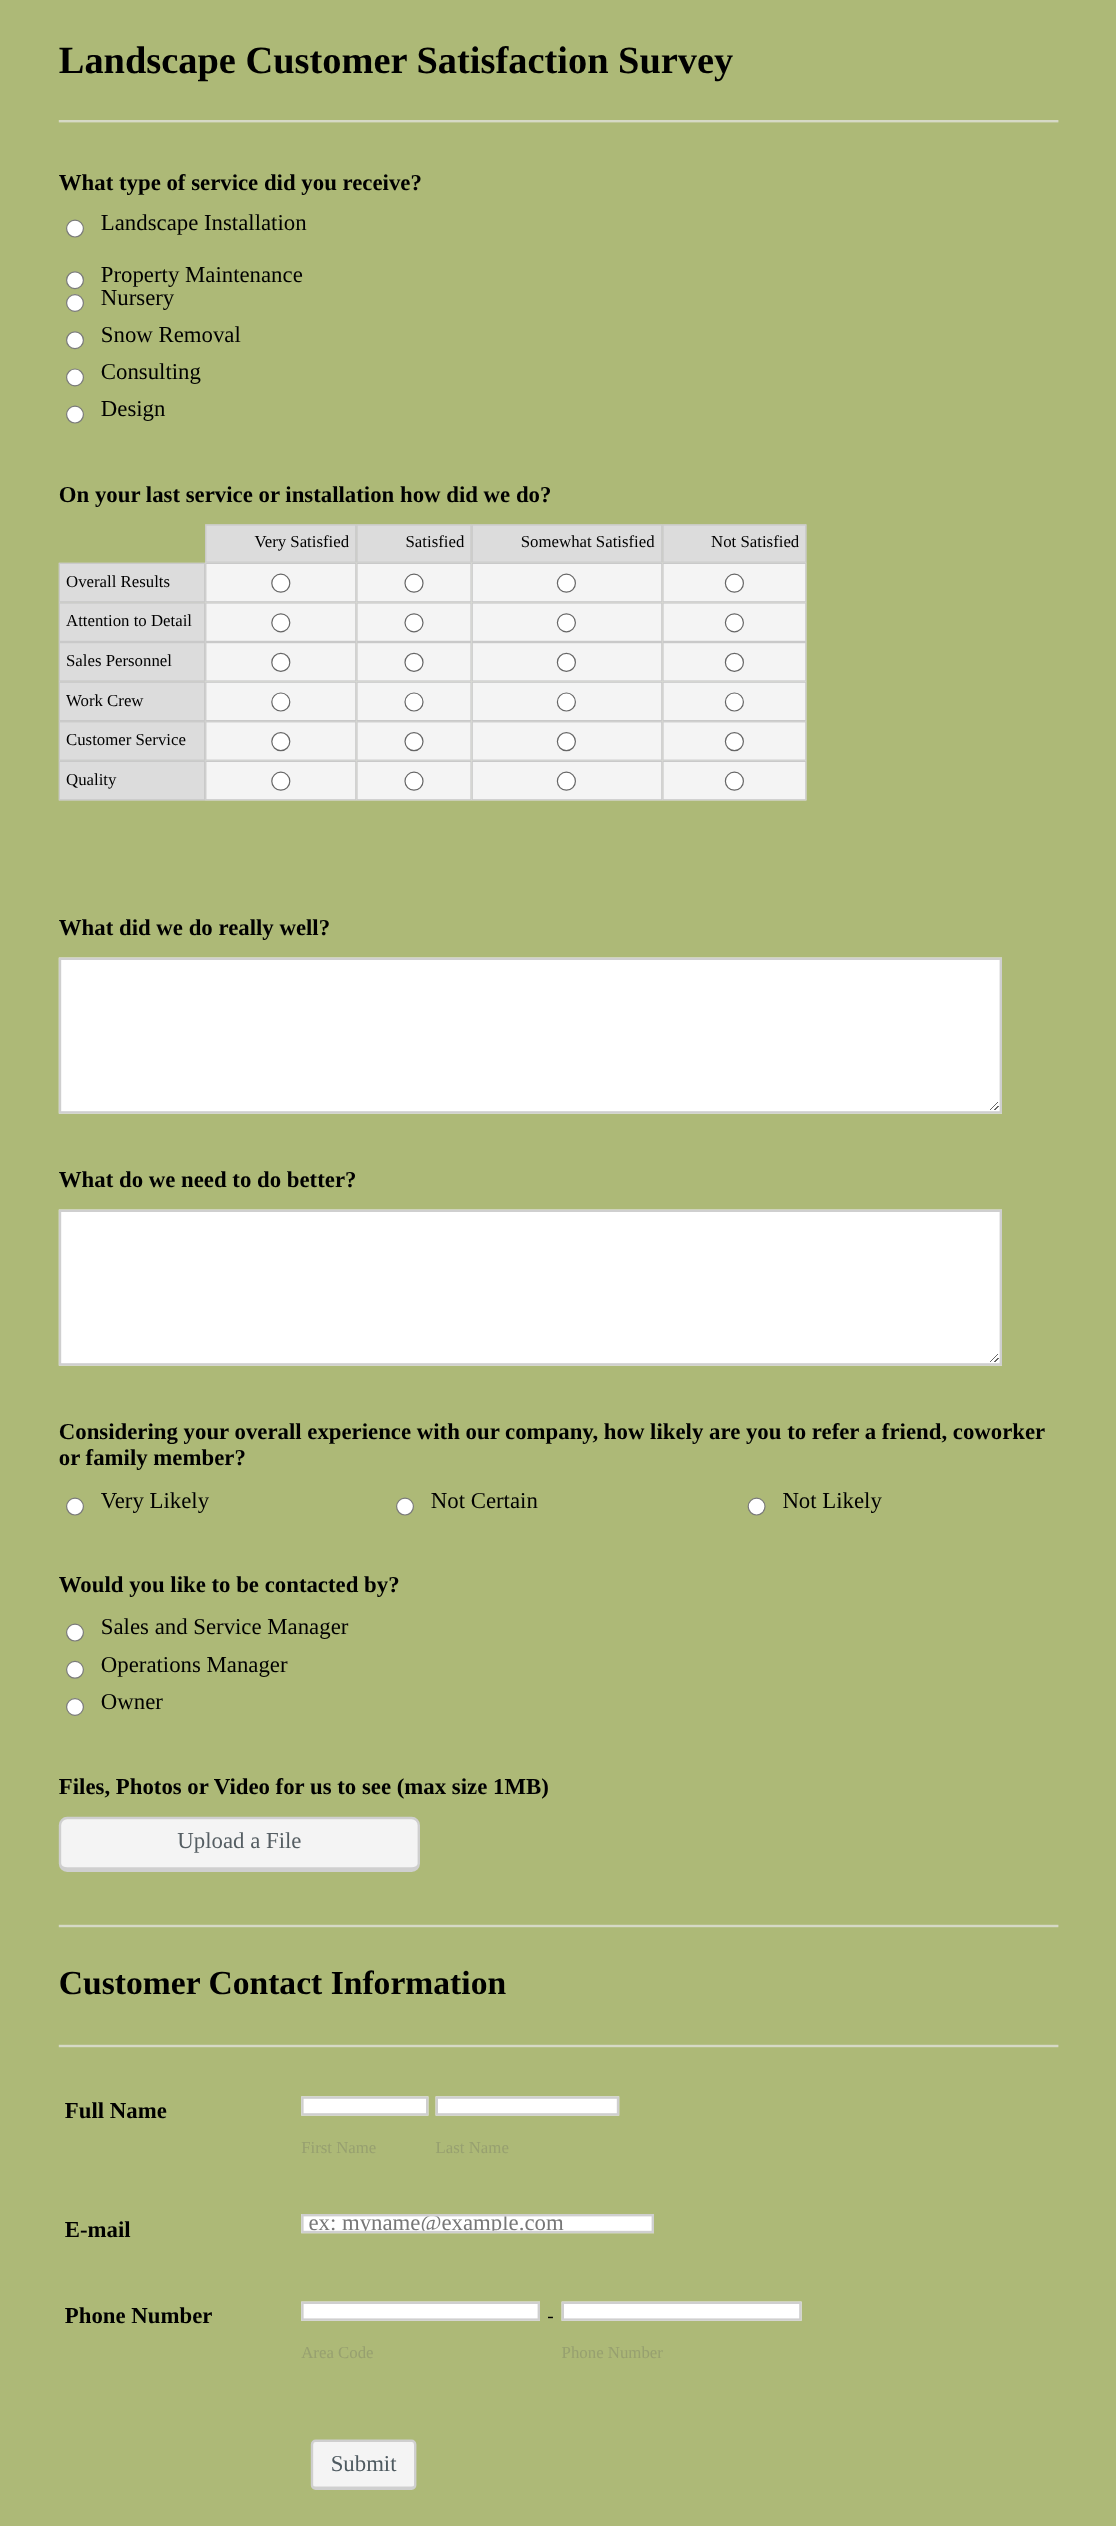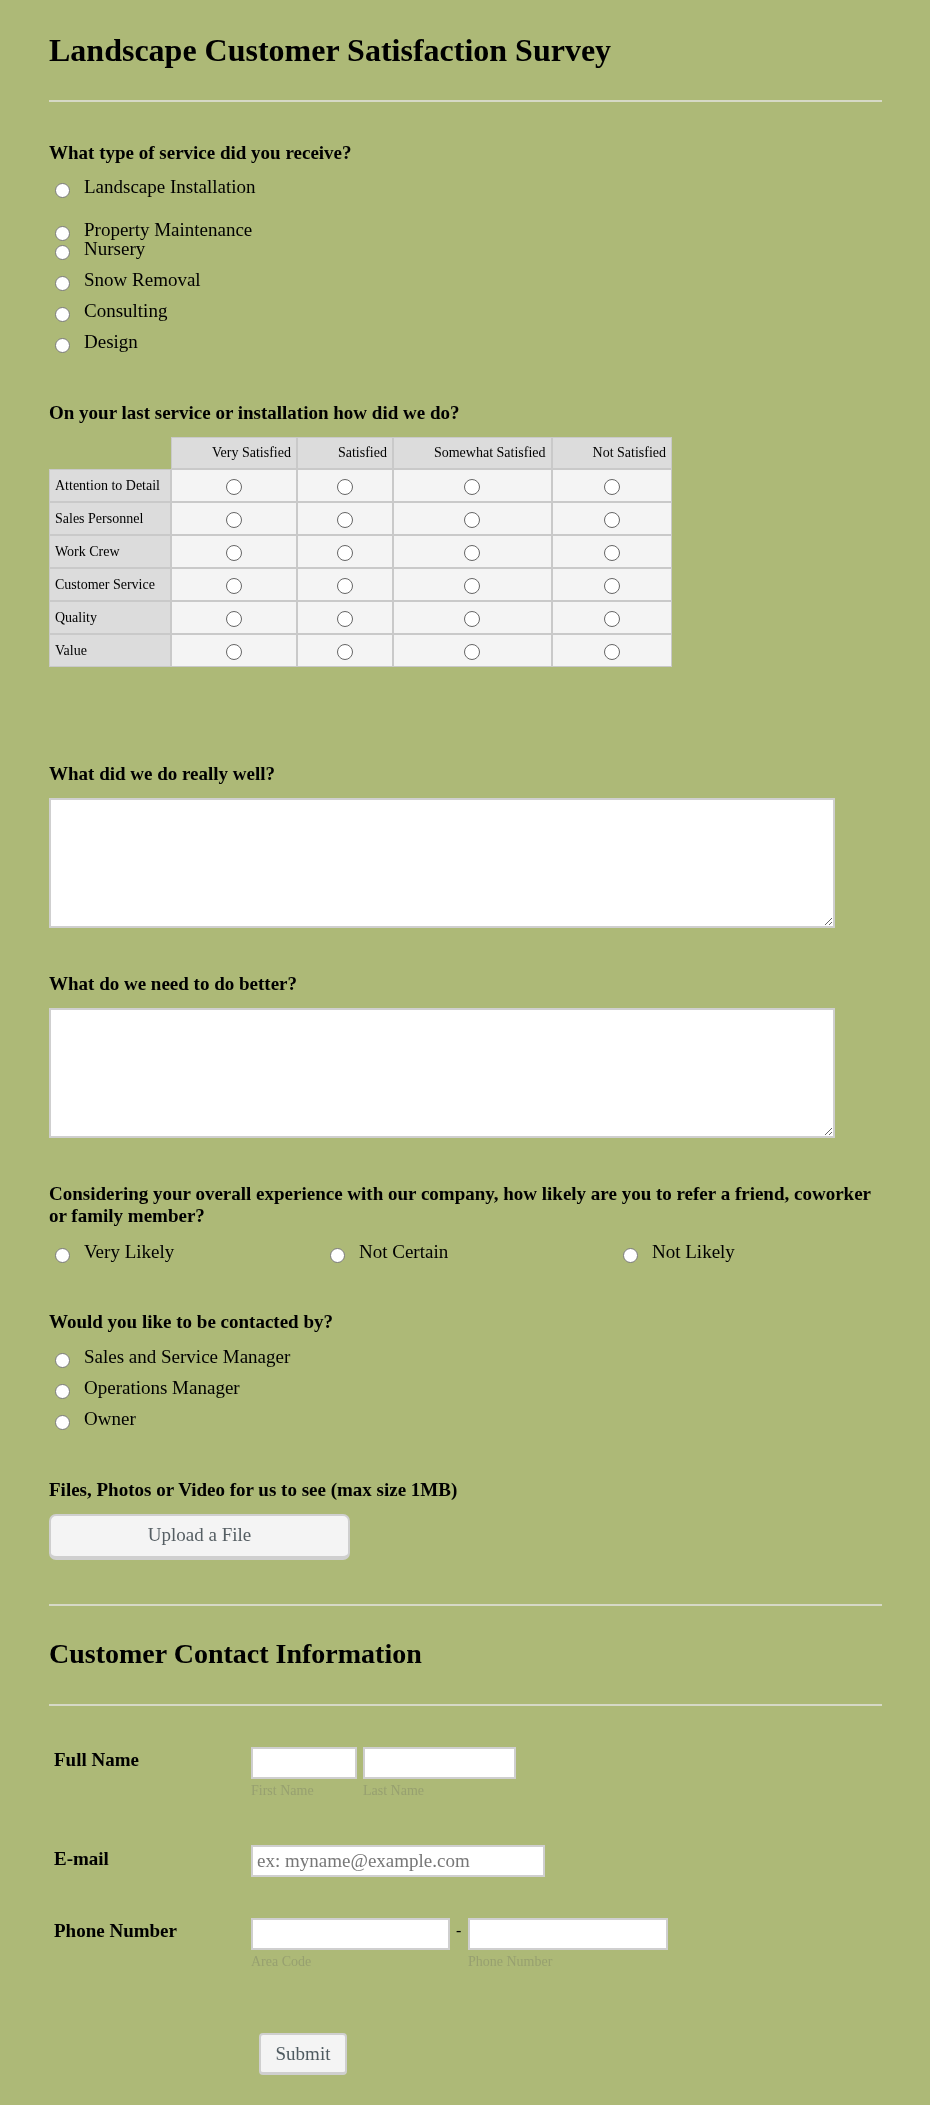--- a/index.html
+++ b/index.html
@@ -49,21 +49,21 @@
 
   .upload {
     left:49px; top:1514px; width:301px; height:46px;
     background:#f4f4f4; border:2px solid #cfcfcf; border-bottom-width:4px;
     border-radius:7px; box-sizing:border-box;
     font-size:19px; color:#555e63; text-align:center; line-height:38px;
   }
 
   .flabel { left:54px; font-size:19px; font-weight:bold; white-space:nowrap; }
   input.tin {
-    position:absolute; height:32px; border:2px solid #cfcfcf; background:#fff;
+    position:absolute; height:16px; border:2px solid #cfcfcf; background:#fff;
     box-sizing:border-box; padding:0 4px;
     font-family:"Liberation Serif", serif; font-size:19px; color:#555;
   }
   input.tin::placeholder { color:#777; }
   .sub { font-size:14px; color:#97a070; white-space:nowrap; }
 
   .submit {
     left:259px; top:2033px; width:88px; height:42px;
     background:#f4f4f4; border:2px solid #cfcfcf; border-bottom-width:3px;
     border-radius:4px; box-sizing:border-box;
@@ -108,20 +108,27 @@
     <tr>
       <th class="blank"></th>
       <th>Very Satisfied</th>
       <th>Satisfied</th>
       <th>Somewhat Satisfied</th>
       <th>Not Satisfied</th>
     </tr>
   </thead>
   <tbody>
     <tr>
+      <td class="rowlbl">Overall Results</td>
+      <td class="cell" style="width:97px;"><span class="mr"></span></td>
+      <td class="cell" style="width:64px;"><span class="mr"></span></td>
+      <td class="cell" style="width:131px;"><span class="mr"></span></td>
+      <td class="cell" style="width:89px;"><span class="mr"></span></td>
+    </tr>
+    <tr>
       <td class="rowlbl">Attention to Detail</td>
       <td class="cell"><span class="mr"></span></td>
       <td class="cell"><span class="mr"></span></td>
       <td class="cell"><span class="mr"></span></td>
       <td class="cell"><span class="mr"></span></td>
     </tr>
     <tr>
       <td class="rowlbl">Sales Personnel</td>
       <td class="cell"><span class="mr"></span></td>
       <td class="cell"><span class="mr"></span></td>
@@ -137,27 +144,20 @@
     </tr>
     <tr>
       <td class="rowlbl">Customer Service</td>
       <td class="cell"><span class="mr"></span></td>
       <td class="cell"><span class="mr"></span></td>
       <td class="cell"><span class="mr"></span></td>
       <td class="cell"><span class="mr"></span></td>
     </tr>
     <tr>
       <td class="rowlbl">Quality</td>
-      <td class="cell"><span class="mr"></span></td>
-      <td class="cell"><span class="mr"></span></td>
-      <td class="cell"><span class="mr"></span></td>
-      <td class="cell"><span class="mr"></span></td>
-    </tr>
-    <tr>
-      <td class="rowlbl">Value</td>
       <td class="cell"><span class="mr"></span></td>
       <td class="cell"><span class="mr"></span></td>
       <td class="cell"><span class="mr"></span></td>
       <td class="cell"><span class="mr"></span></td>
     </tr>
   </tbody>
 </table>
 
 <div class="abs q" style="top:763px;">What did we do really well?</div>
 <textarea class="ta" style="top: 798px;"></textarea>

